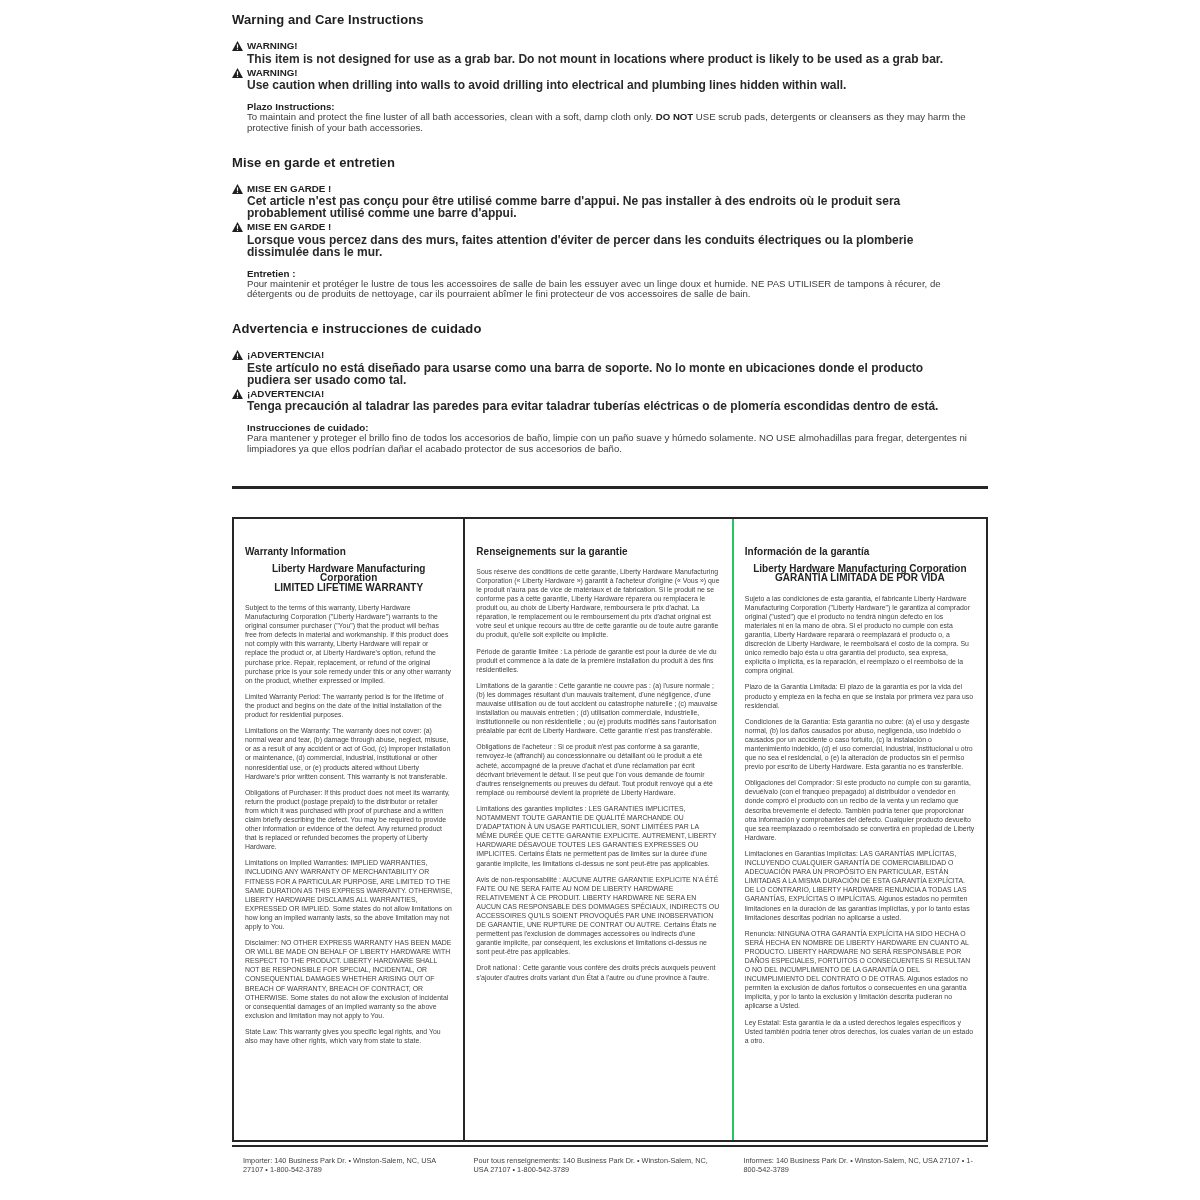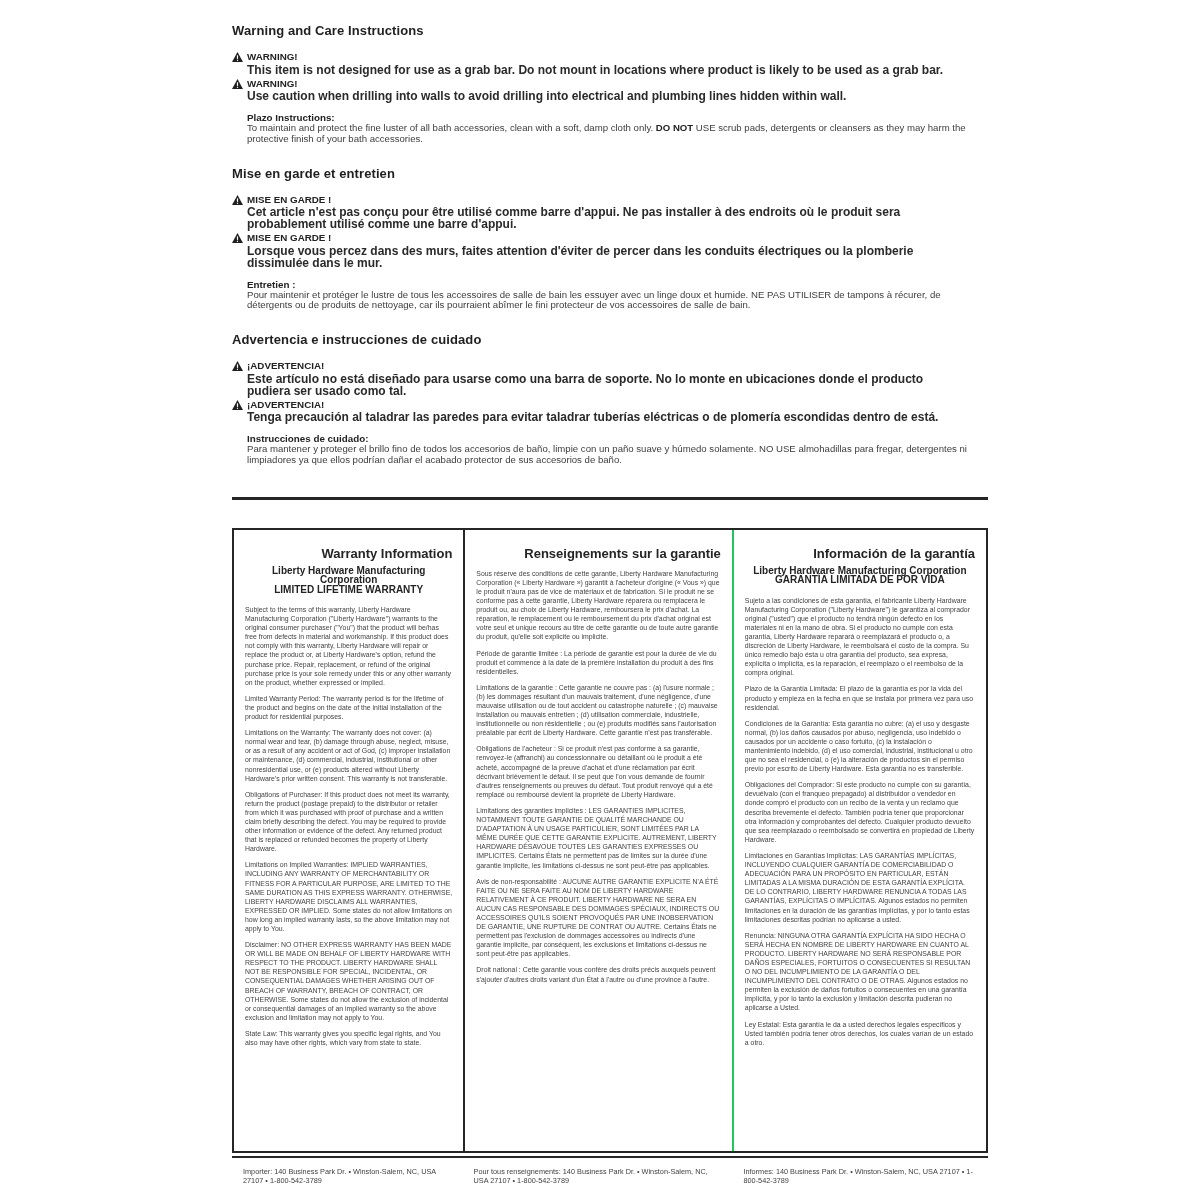--- a/index.html
+++ b/index.html
@@ -7,42 +7,42 @@
   body {
     background:#ffffff;
     font-family:"Liberation Sans", sans-serif;
     color:#333333;
     -webkit-font-smoothing:antialiased;
   }
   .page { position:relative; width:1200px; height:1200px; background:#fff; overflow:hidden; }
   .content { position:absolute; left:232px; top:12px; width:756px; }
 
   
-  .lang-block { margin-bottom:21px;margin-top:11px; }
+  .lang-block { margin-bottom:21px; }
   .sec-title { font-size:13px; font-weight:bold; color:#1f1f1f; margin-bottom:13px; letter-spacing:0.1px; }
   .warn-row { display:flex; align-items:flex-start; }
   .warn-icon { flex:0 0 15px; padding-top:1px; }
   .warn-icon svg { display:block; }
   .warn-label { font-size:9.8px; font-weight:bold; color:#222; line-height:12.5px; }
   .warn-text { font-size:12px; font-weight:bold; color:#2a2a2a; line-height:12px; margin-left:15px; margin-bottom:2px; max-width:720px; }
   .care-block { margin-left:15px; margin-top:10px; }
   .care-title { font-size:9.8px; font-weight:bold; color:#222; line-height:11px; }
   .care-text { font-size:9.6px; line-height:10.8px; color:#3d3d3d; max-width:730px; }
   .care-text b { color:#222; }
 
   
   .rule-heavy { height:3px; background:#262626; margin-top:31px; margin-bottom:28px; }
 
   
   .warranty-table { display:flex; border:2px solid #262626; height:625px; overflow:hidden; background:#fff; }
   .wcol { padding:10px 11px 8px 11px; }
   .wcol-1 { width:30.5%; }
   .wcol-2 { width:35.7%; border-left:2px solid #262626; }
   .wcol-3 { width:33.8%; border-left:2px solid #22c55e; }
-  .wcol-heading { text-align:right; font-size:13px; font-weight:bold; color:#242424; margin-top:9px; line-height:9px; }
+  .wcol-heading { text-align:left; font-size:10px; font-weight:bold; color:#242424; margin-top:18px; line-height:9px; }
   .wcol-subheading { text-align:center; font-size:10px; font-weight:bold; color:#242424; white-space:pre-line; line-height:9.4px; margin-top:8px; }
   .wcol-body { margin-top:11px; }
   .wcol-body p { font-size:6.9px; line-height:9.1px; margin-bottom:7px; color:#424242; letter-spacing:0; }
 
   .rule-double { height:2px; background:#262626; margin-top:3px; }
 
   
   .footer-row { display:flex; margin-top:9px; }
   .fcell { font-size:7.3px; line-height:9.3px; color:#424242; padding:0 11px; }
   .fcell-1 { width:30.5%; }

